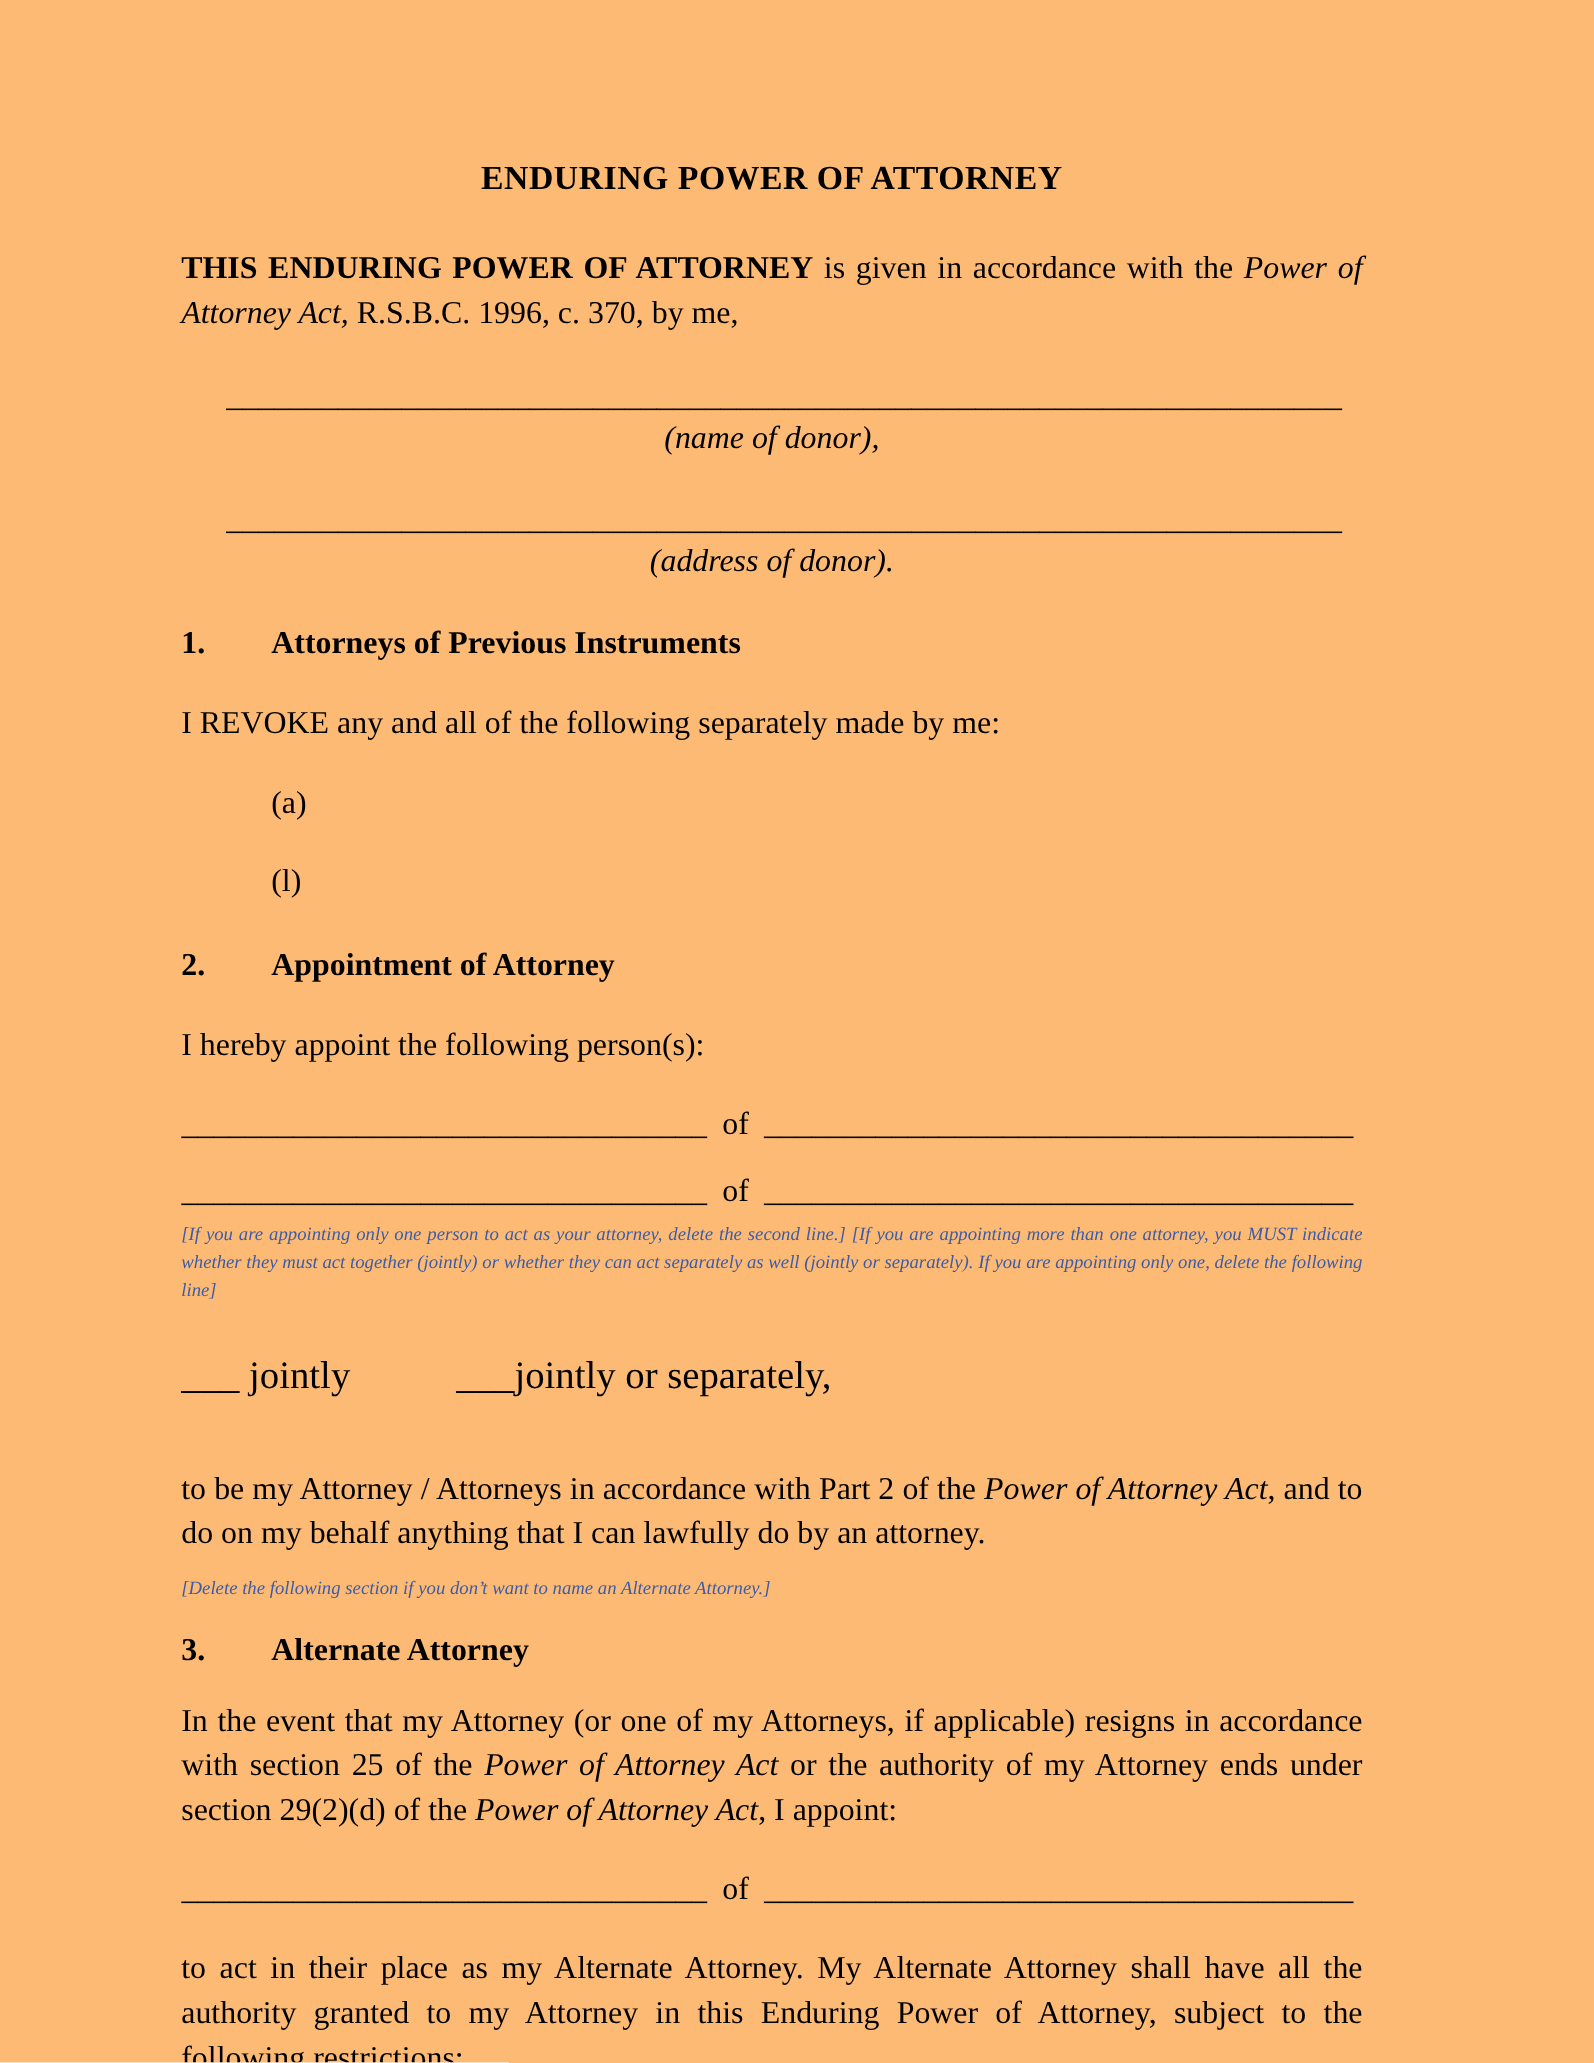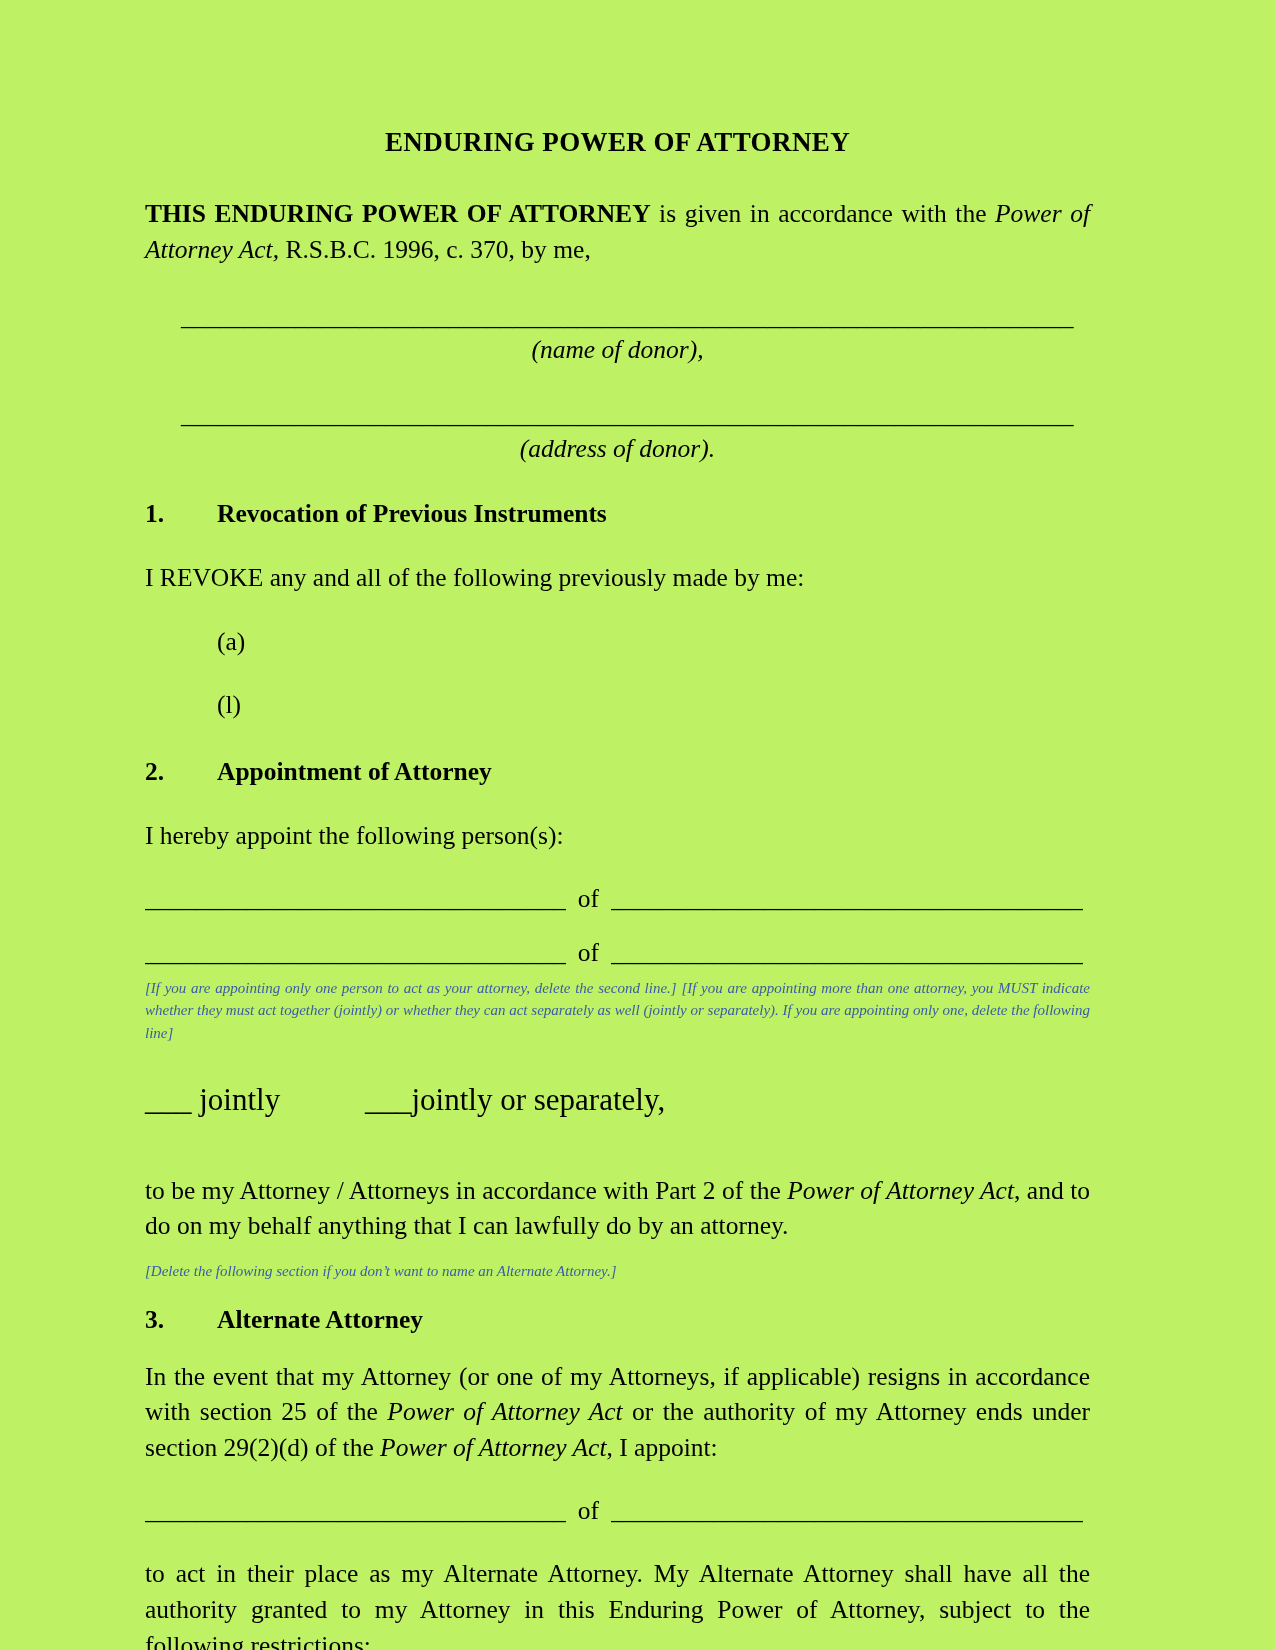--- a/index.html
+++ b/index.html
@@ -10,21 +10,21 @@
   }
   body {
     font-family: "Liberation Serif", "DejaVu Serif", serif;
     color: #000000;
   }
   .page {
     position: relative;
     width: 1275px;
     height: 1650px;
     margin: 0 auto;
-    background: #bef264;
+    background: #fdba74;
     box-sizing: border-box;
     padding: 126px 185px 0 145px;
     overflow: hidden;
   }
   .doc-title {
     text-align: center;
     font-size: 27px;
     font-weight: bold;
     letter-spacing: 0.4px;
     margin: 0 0 38px 0;
@@ -167,24 +167,24 @@
     <span class="fill-caption">(name of donor),</span>
   </div>
 
   <div class="fill-block">
     <span class="fill-line">______________________________________________________________________</span>
     <span class="fill-caption">(address of donor).</span>
   </div>
 
   <div class="section-head">
     <span class="section-num">1.</span>
-    <span class="section-title">Revocation of Previous Instruments</span>
-  </div>
-
-  <p class="body-text" style="margin-top:30px;">I REVOKE any and all of the following previously made by me:</p>
+    <span class="section-title">Attorneys of Previous Instruments</span>
+  </div>
+
+  <p class="body-text" style="margin-top:30px;">I REVOKE any and all of the following separately made by me:</p>
 
   <div class="list-item">
     <span class="list-marker">(a)</span>
   </div>
 
   <div class="list-item">
     <span class="list-marker">(l)</span>
   </div>
 
   <div class="section-head">

